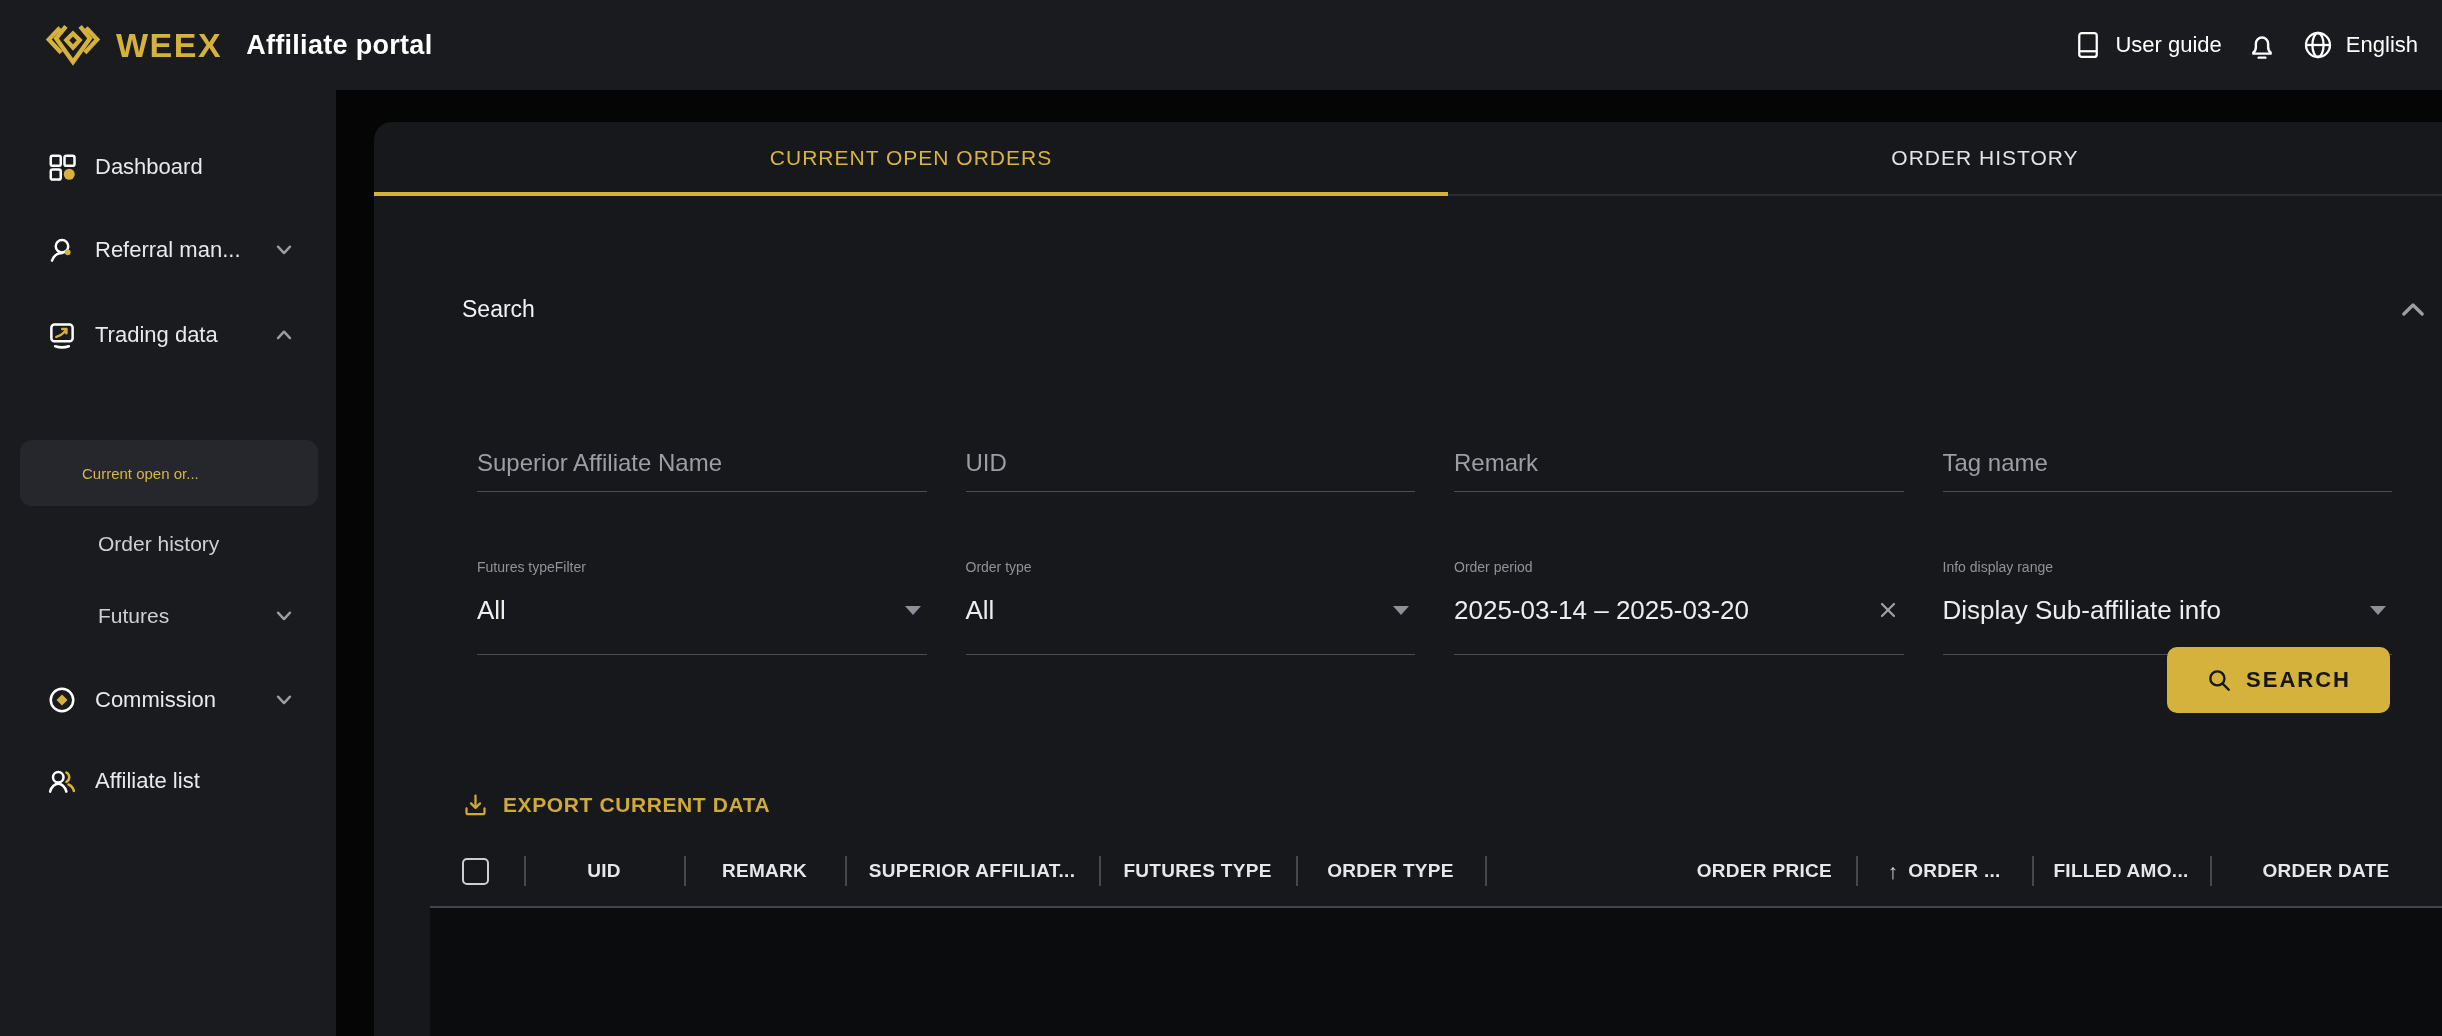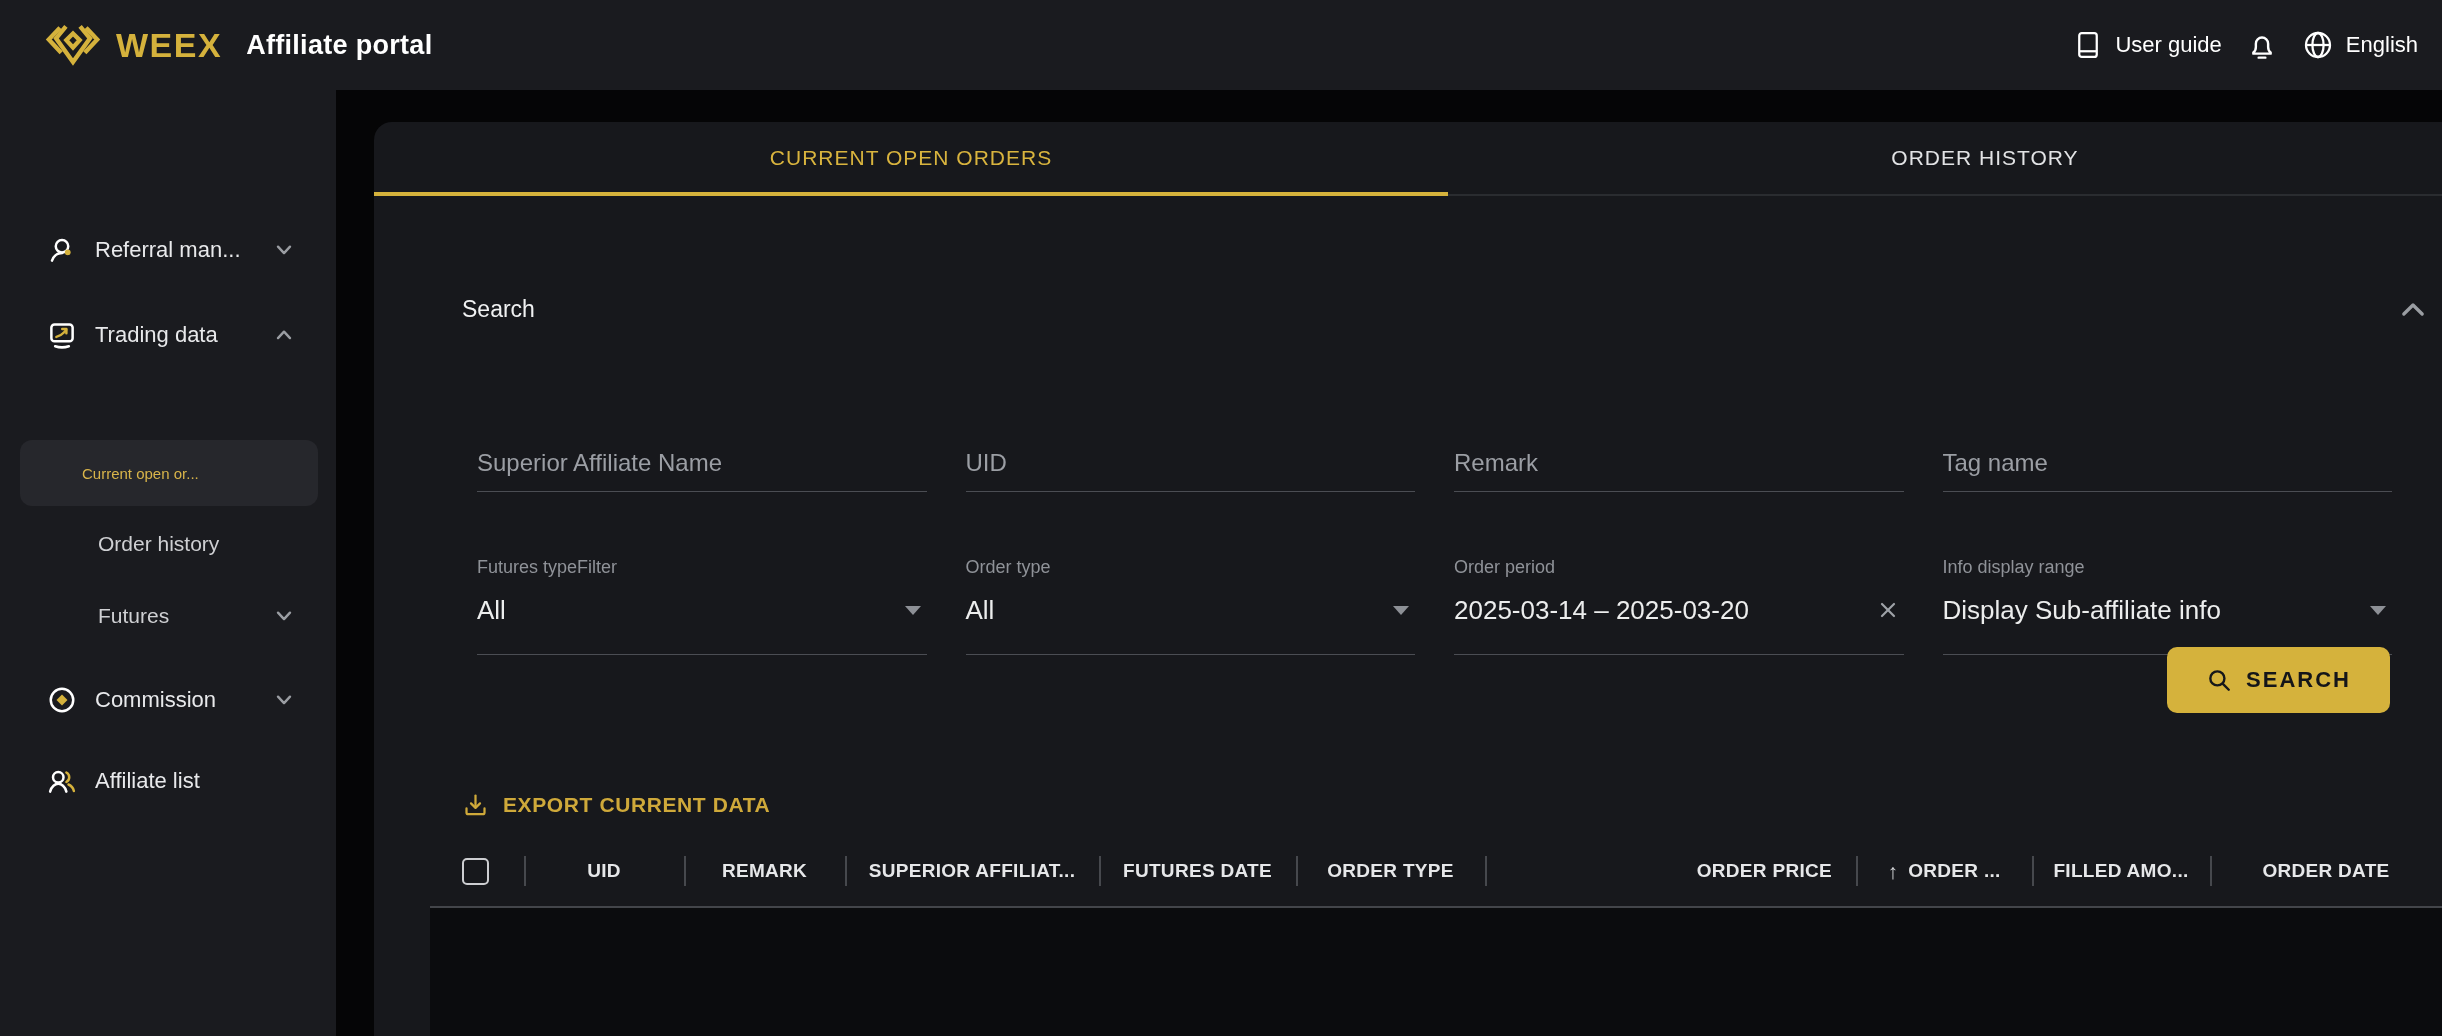--- a/index.html
+++ b/index.html
@@ -80,21 +80,21 @@
   }
   .fields-row{margin-top:126px;}
   .field input{
     width:100%;background:transparent;border:none;outline:none;
     border-bottom:1px solid var(--line);
     font-family:"Liberation Sans", sans-serif;
     font-size:24px;color:var(--text_white);padding:0 0 14px 0;
   }
   .field input::placeholder{color:var(--placeholder);opacity:1;}
   .filters-row{margin-top:63px;}
-  .filter-label{font-size:18px;color:var(--text_gray);height:25px;line-height:25px;}
+  .filter-label{font-size:14px;color:var(--text_gray);height:25px;line-height:25px;}
   .filter-value{
     margin-top:12px;height:36px;display:flex;align-items:center;justify-content:space-between;
     font-size:26px;color:#ECEDED;cursor:pointer;
     padding-bottom:26px;border-bottom:1px solid var(--line);
     box-sizing:content-box;
   }
   .caret{
     width:0;height:0;border-left:8px solid transparent;border-right:8px solid transparent;
     border-top:9px solid #8D9096;margin-right:6px;
   }
@@ -179,20 +179,31 @@
         <ellipse cx="12" cy="12" rx="4.2" ry="9"></ellipse>
         <line x1="3" y1="12" x2="21" y2="12"></line>
       </svg>
       <span>English</span>
     </div>
   </div>
 </header>
 
 <nav class="sidebar">
 
+  <div class="side-item" style="top:49px;">
+    <span class="mi">
+      <svg width="30" height="30" viewBox="0 0 24 24">
+        <rect x="3" y="3" width="8" height="8" rx="1.5" fill="none" stroke="#FFFFFF" stroke-width="2"></rect>
+        <rect x="14" y="3" width="8" height="8" rx="1.5" fill="none" stroke="#FFFFFF" stroke-width="2"></rect>
+        <rect x="3" y="14" width="8" height="8" rx="1.5" fill="none" stroke="#FFFFFF" stroke-width="2"></rect>
+        <circle cx="17.8" cy="17.8" r="4.4" fill="#D5B23C"></circle>
+      </svg>
+    </span>
+    <span class="lbl">Dashboard</span>
+  </div>
 
   <div class="side-item" style="top:132px;">
     <span class="mi">
       <svg width="30" height="30" viewBox="0 0 24 24" fill="none" stroke="#FFFFFF" stroke-width="2" stroke-linecap="round">
         <circle cx="12" cy="9" r="5"></circle>
         <path d="M4 20.5 c1.6-4.2 5-6.2 8.2-6.2"></path>
         <circle cx="16.6" cy="13.8" r="2.3" fill="#D5B23C" stroke="none"></circle>
       </svg>
     </span>
     <span class="lbl">Referral man...</span>
@@ -359,21 +370,21 @@
   </div>
 
   <div class="orders-table">
     <div class="thead">
       <div class="cell cb-cell">
         <span class="checkbox"></span>
       </div>
       <div class="cell c-uid sep">UID</div>
       <div class="cell c-remark sep">REMARK</div>
       <div class="cell c-sup sep">SUPERIOR AFFILIAT...</div>
-      <div class="cell c-fut sep">FUTURES DATE</div>
+      <div class="cell c-fut sep">FUTURES TYPE</div>
       <div class="cell c-otype sep">ORDER TYPE</div>
       <div class="cell c-oprice sep">ORDER PRICE</div>
       <div class="cell c-osort sep">
         <span class="sort-arrow">↑</span>
         <span>ORDER ...</span>
       </div>
       <div class="cell c-filled sep">FILLED AMO...</div>
       <div class="cell c-odate sep">ORDER DATE</div>
     </div>
     <div class="tbody"></div>

